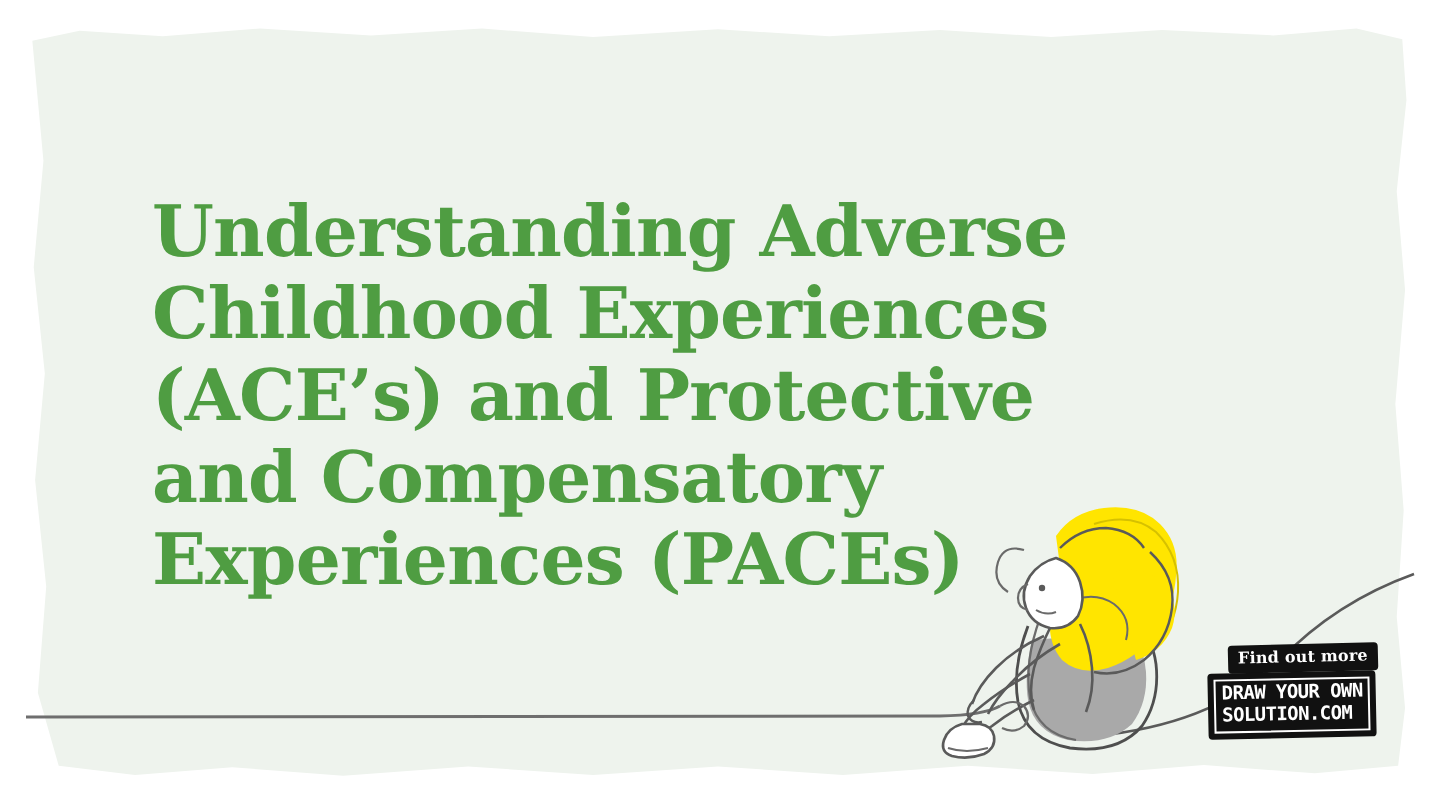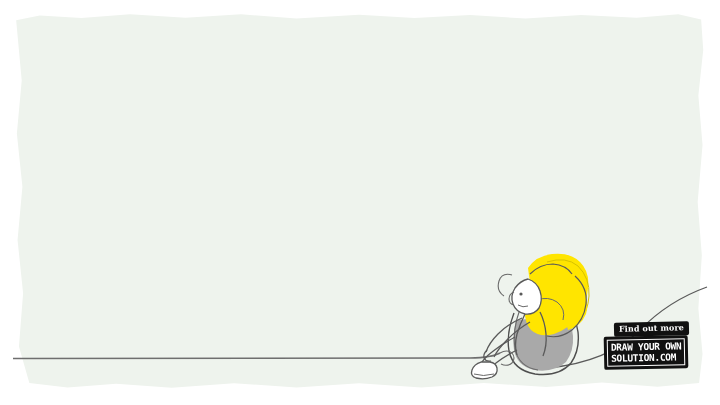--- a/index.html
+++ b/index.html
@@ -121,20 +121,25 @@
     white-space: nowrap;
   }
 </style>
 </head>
 <body>
 
 <div class="slide">
 
   <div class="card"></div>
 
+  <h1 class="title">Understanding Adverse
+Childhood Experiences
+(ACE’s) and Protective
+and Compensatory
+Experiences (PACEs)</h1>
 
   <svg class="illustration" viewBox="0 0 720 405" xmlns="http://www.w3.org/2000/svg">
 
     <path d="M13 358.5 L470 358.0 Q492 357.6 500 353" fill="none" stroke="#6e6e6e" stroke-width="1.5"></path>
 
     <path d="M548 368 Q608 362 640 330 Q668 301 707 287" fill="none" stroke="#5a5a5a" stroke-width="1.3"></path>
 
     <path d="M516 320 Q512 338 514 350 Q517 366 534 370 Q554 373 566 362 Q574 351 573 336 Q572 324 566 316 Z" fill="#a9a9a9" stroke="none"></path>
     <path d="M514 313 Q506 334 509 351 Q513 370 535 374 Q559 377 571 363 Q580 350 578 332 Q576 318 568 310" fill="none" stroke="#4e4e4e" stroke-width="1.4"></path>
     <path d="M520 309 Q512 331 515 349 Q519 367 538 370" fill="none" stroke="#6b6b6b" stroke-width="1.1"></path>

